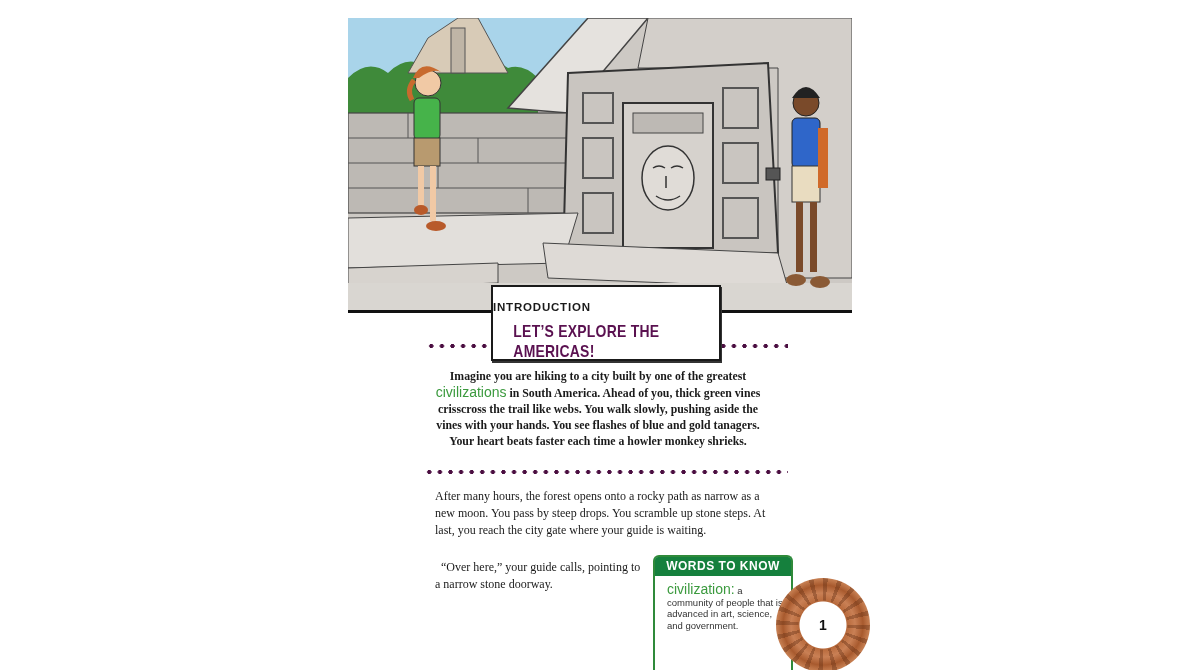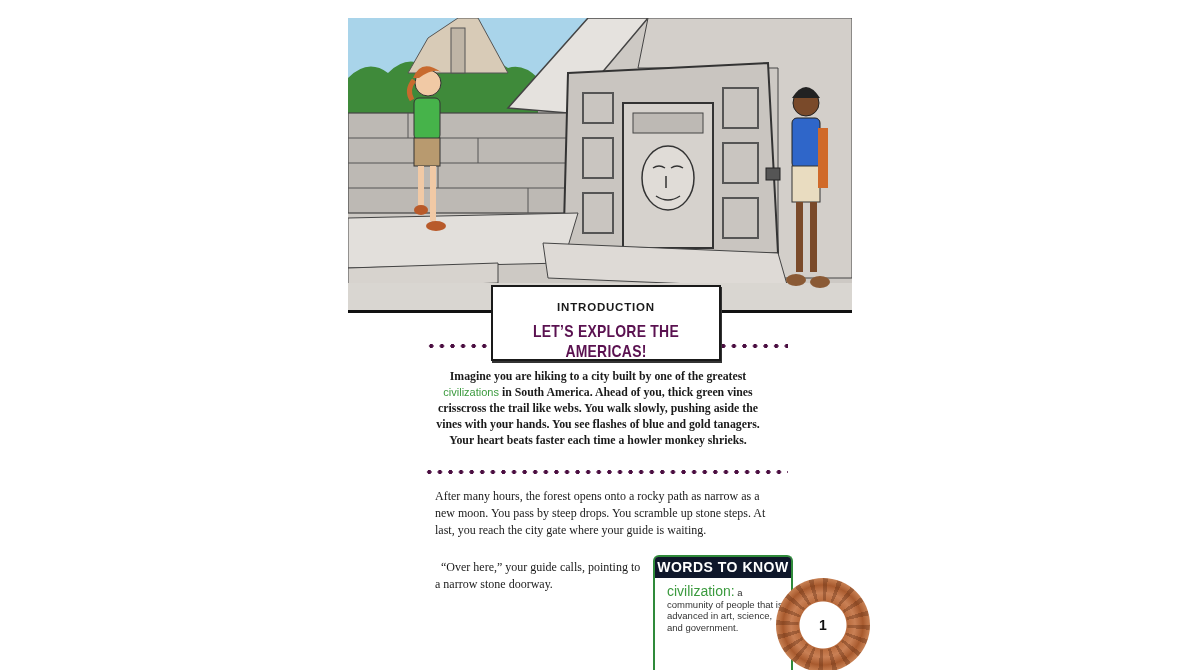--- a/index.html
+++ b/index.html
@@ -13,53 +13,52 @@
     .illustration {
       position: absolute; left: 0; top: 0; width: 504px; height: 293px; overflow: hidden;
       background: #cfcac4;
     }
     .illus-baseline {
       position: absolute; left: 0; top: 292px; width: 504px; height: 3px; background: #111;
     }
     .title-box {
       position: absolute; left: 143px; top: 267px; width: 226px; height: 72px;
       background: #ffffff; border: 2px solid #1a1a1a; box-shadow: 1px 2px 0 #333;
-      text-align: center;
     }
     .section-label {
       margin-top: 14px; font-family: "Liberation Sans", sans-serif; font-weight: bold;
       font-size: 11.5px; letter-spacing: 0.8px; color: #1a1a1a;
     }
     .headline {
       margin-top: 9px; font-family: "Liberation Sans", sans-serif; font-weight: bold;
       font-size: 17px; color: #5a1150; letter-spacing: 0.3px; transform: scaleX(0.82);
     }
     .dots {
       position: absolute; height: 6px;
       background-image: radial-gradient(circle, #4a0d40 1.9px, transparent 2.3px);
       background-size: 10.6px 6px; background-repeat: repeat-x;
     }
     .intro-para {
       position: absolute; left: 80px; top: 350px; width: 340px;
       text-align: center; font-family: "Liberation Serif", serif; font-weight: bold;
       font-size: 11.8px; line-height: 16px; color: #1a1a1a;
     }
-    .vocab { color: #3b9a3e; font-family: "Liberation Sans", sans-serif; font-weight: normal; font-size: 11px; }
+    .vocab { color: #3b9a3e; font-family: "Liberation Sans", sans-serif; font-weight: normal; font-size: 14px; }
     .body-para {
       position: absolute; left: 87px; width: 345px; font-family: "Liberation Serif", serif;
       font-size: 12px; line-height: 17px; color: #1a1a1a;
     }
     .wtk {
       position: absolute; left: 305px; top: 537px; width: 136px; height: 120px;
       border: 2px solid #2f8a3a; border-radius: 6px 6px 0 0; background: #fff;
       border-bottom: none;
     }
     .wtk-header {
-      background: #0f172a; color: #fff; font-family: "Liberation Sans", sans-serif;
-      font-weight: 900; font-size: 14px; text-align: center; padding: 2px 0 3px;
+      background: #15803d; color: #fff; font-family: "Liberation Sans", sans-serif;
+      font-weight: 900; font-size: 12px; text-align: center; padding: 2px 0 3px;
       letter-spacing: 0.5px; border-radius: 3px 3px 0 0;
     }
     .wtk-body {
       padding: 8px 8px 0 12px; font-family: "Liberation Sans", sans-serif; font-size: 9.5px;
       line-height: 11.5px; color: #333;
     }
     .medallion {
       position: absolute; left: 428px; top: 560px; width: 94px; height: 94px; border-radius: 50%;
       background: radial-gradient(circle, #ffffff 0 23px, #b86a3c 24px, #c98055 32px, #a85a2e 40px, #c47c4f 46px);
       overflow: hidden;

